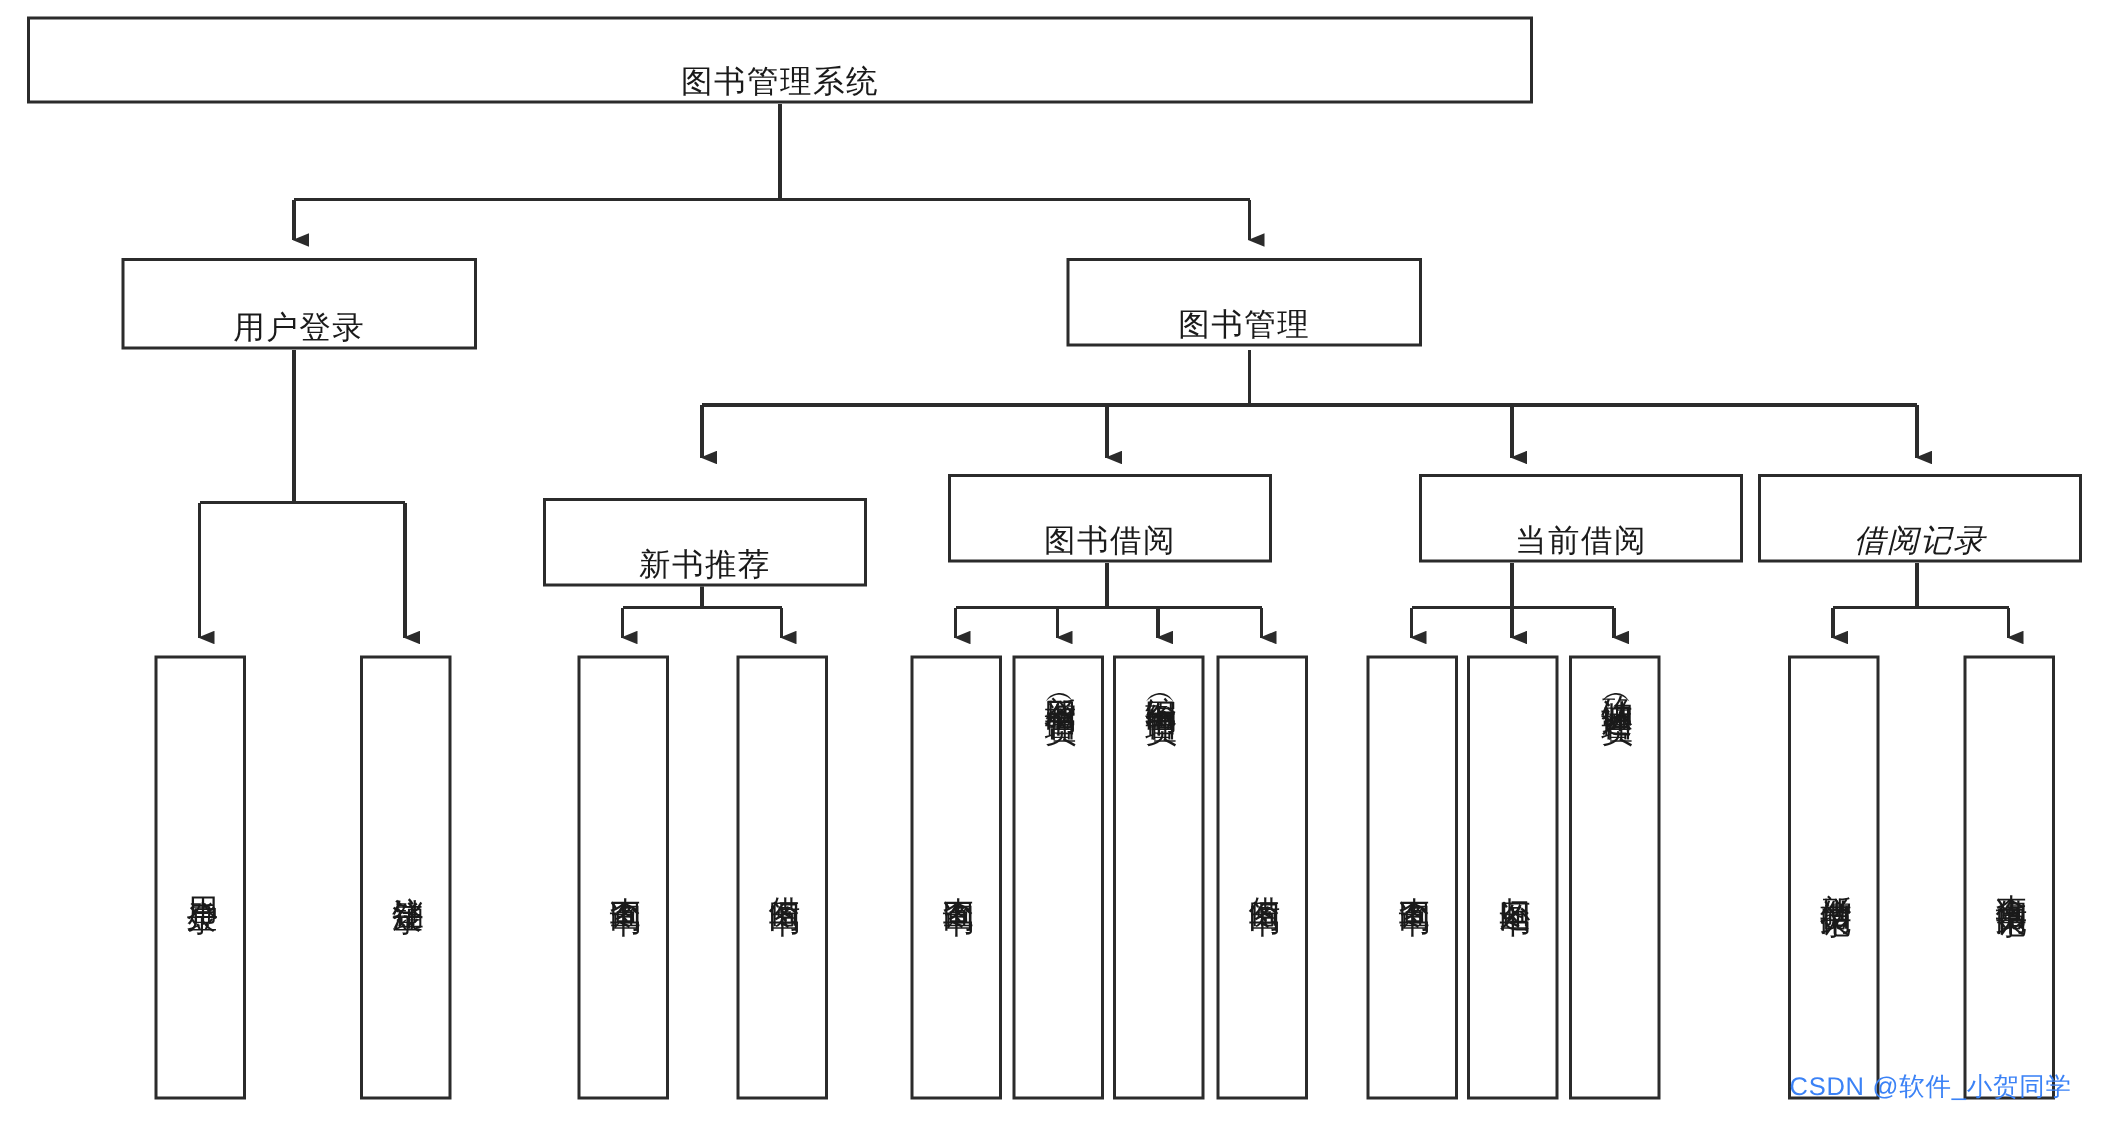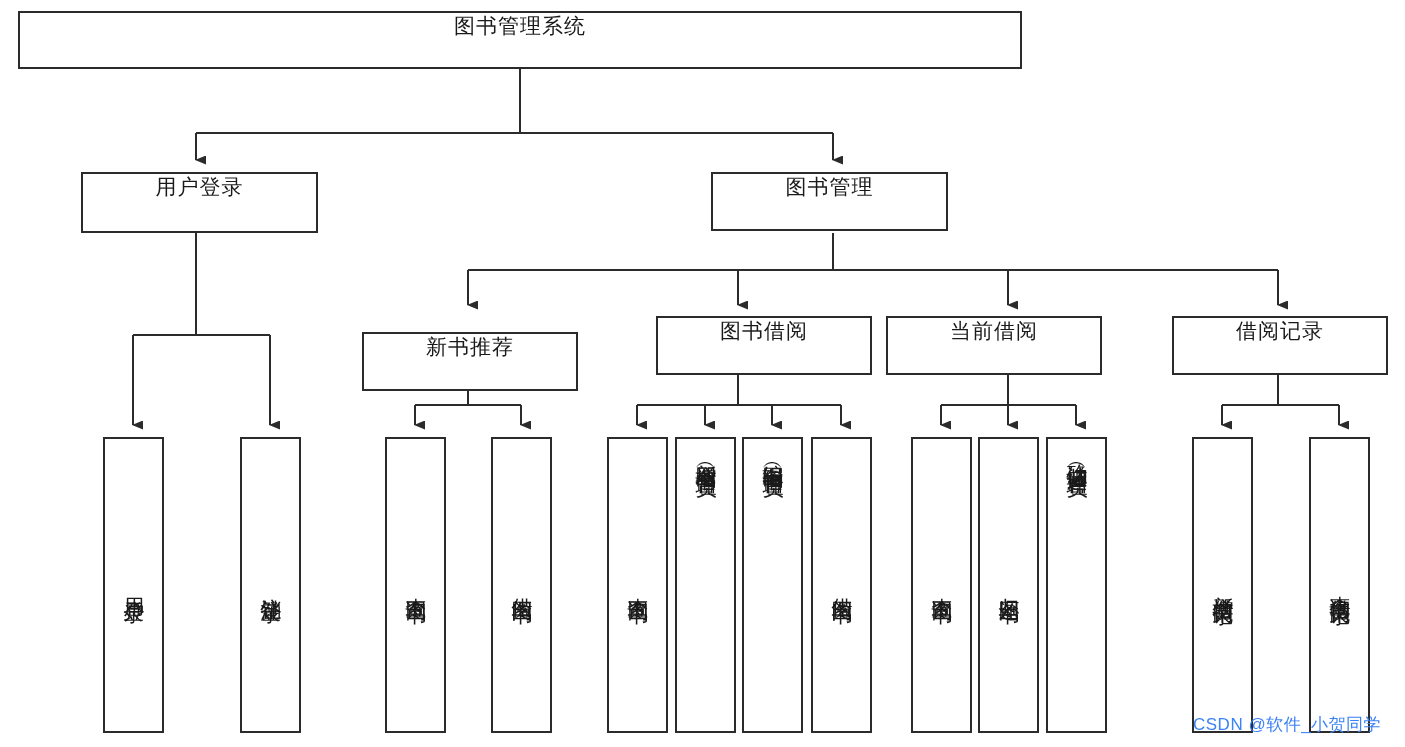--- a/index.html
+++ b/index.html
@@ -25,21 +25,21 @@
     top: 0;
     width: 1405px;
     height: 747px;
   }
   .node-box {
     position: absolute;
     box-sizing: border-box;
     background: #ffffff;
     border: 2px solid #2b2b2b;
     display: flex;
-    align-items: flex-start;
+    align-items: flex-end;
     justify-content: center;
     overflow: hidden;
   }
   .node-label-h {
     font-size: 21px;
     color: #1a1a1a;
     letter-spacing: 1px;
     line-height: 1.2;
     white-space: nowrap;
   }
@@ -139,29 +139,29 @@
   </div>
 
   <div class="node-box" style="left:711px; top:172px; width:237px; height:59px;">
     <span class="node-label-h">图书管理</span>
   </div>
 
   <div class="node-box" style="left:362px; top:316px; width:216px; height:59px;margin-top:16px;">
     <span class="node-label-h">新书推荐</span>
   </div>
 
-  <div class="node-box" style="left:632px; top:316px; width:216px; height:59px;margin-left:24px;">
+  <div class="node-box" style="left:632px; top:316px; width:216px; height:59px;">
     <span class="node-label-h">图书借阅</span>
   </div>
 
-  <div class="node-box" style="left:886px; top:316px; width:216px; height:59px;">
+  <div class="node-box" style="left:946px; top:316px; width:216px; height:59px;">
     <span class="node-label-h">当前借阅</span>
   </div>
 
-  <div class="node-box" style="left:1172px; top:316px; width:216px; height:59px;">
+  <div class="node-box" style="left:1172px; top:316px; width:216px; height:59px;font-style:italic;">
     <span class="node-label-h">借阅记录</span>
   </div>
 
   <div class="node-box leaf-box centered" style="left:103px; top:437px; width:61px; height:296px;">
     <span class="node-label-v">用户登录</span>
   </div>
 
   <div class="node-box leaf-box centered" style="left:240px; top:437px; width:61px; height:296px;">
     <span class="node-label-v">注销登录</span>
   </div>

